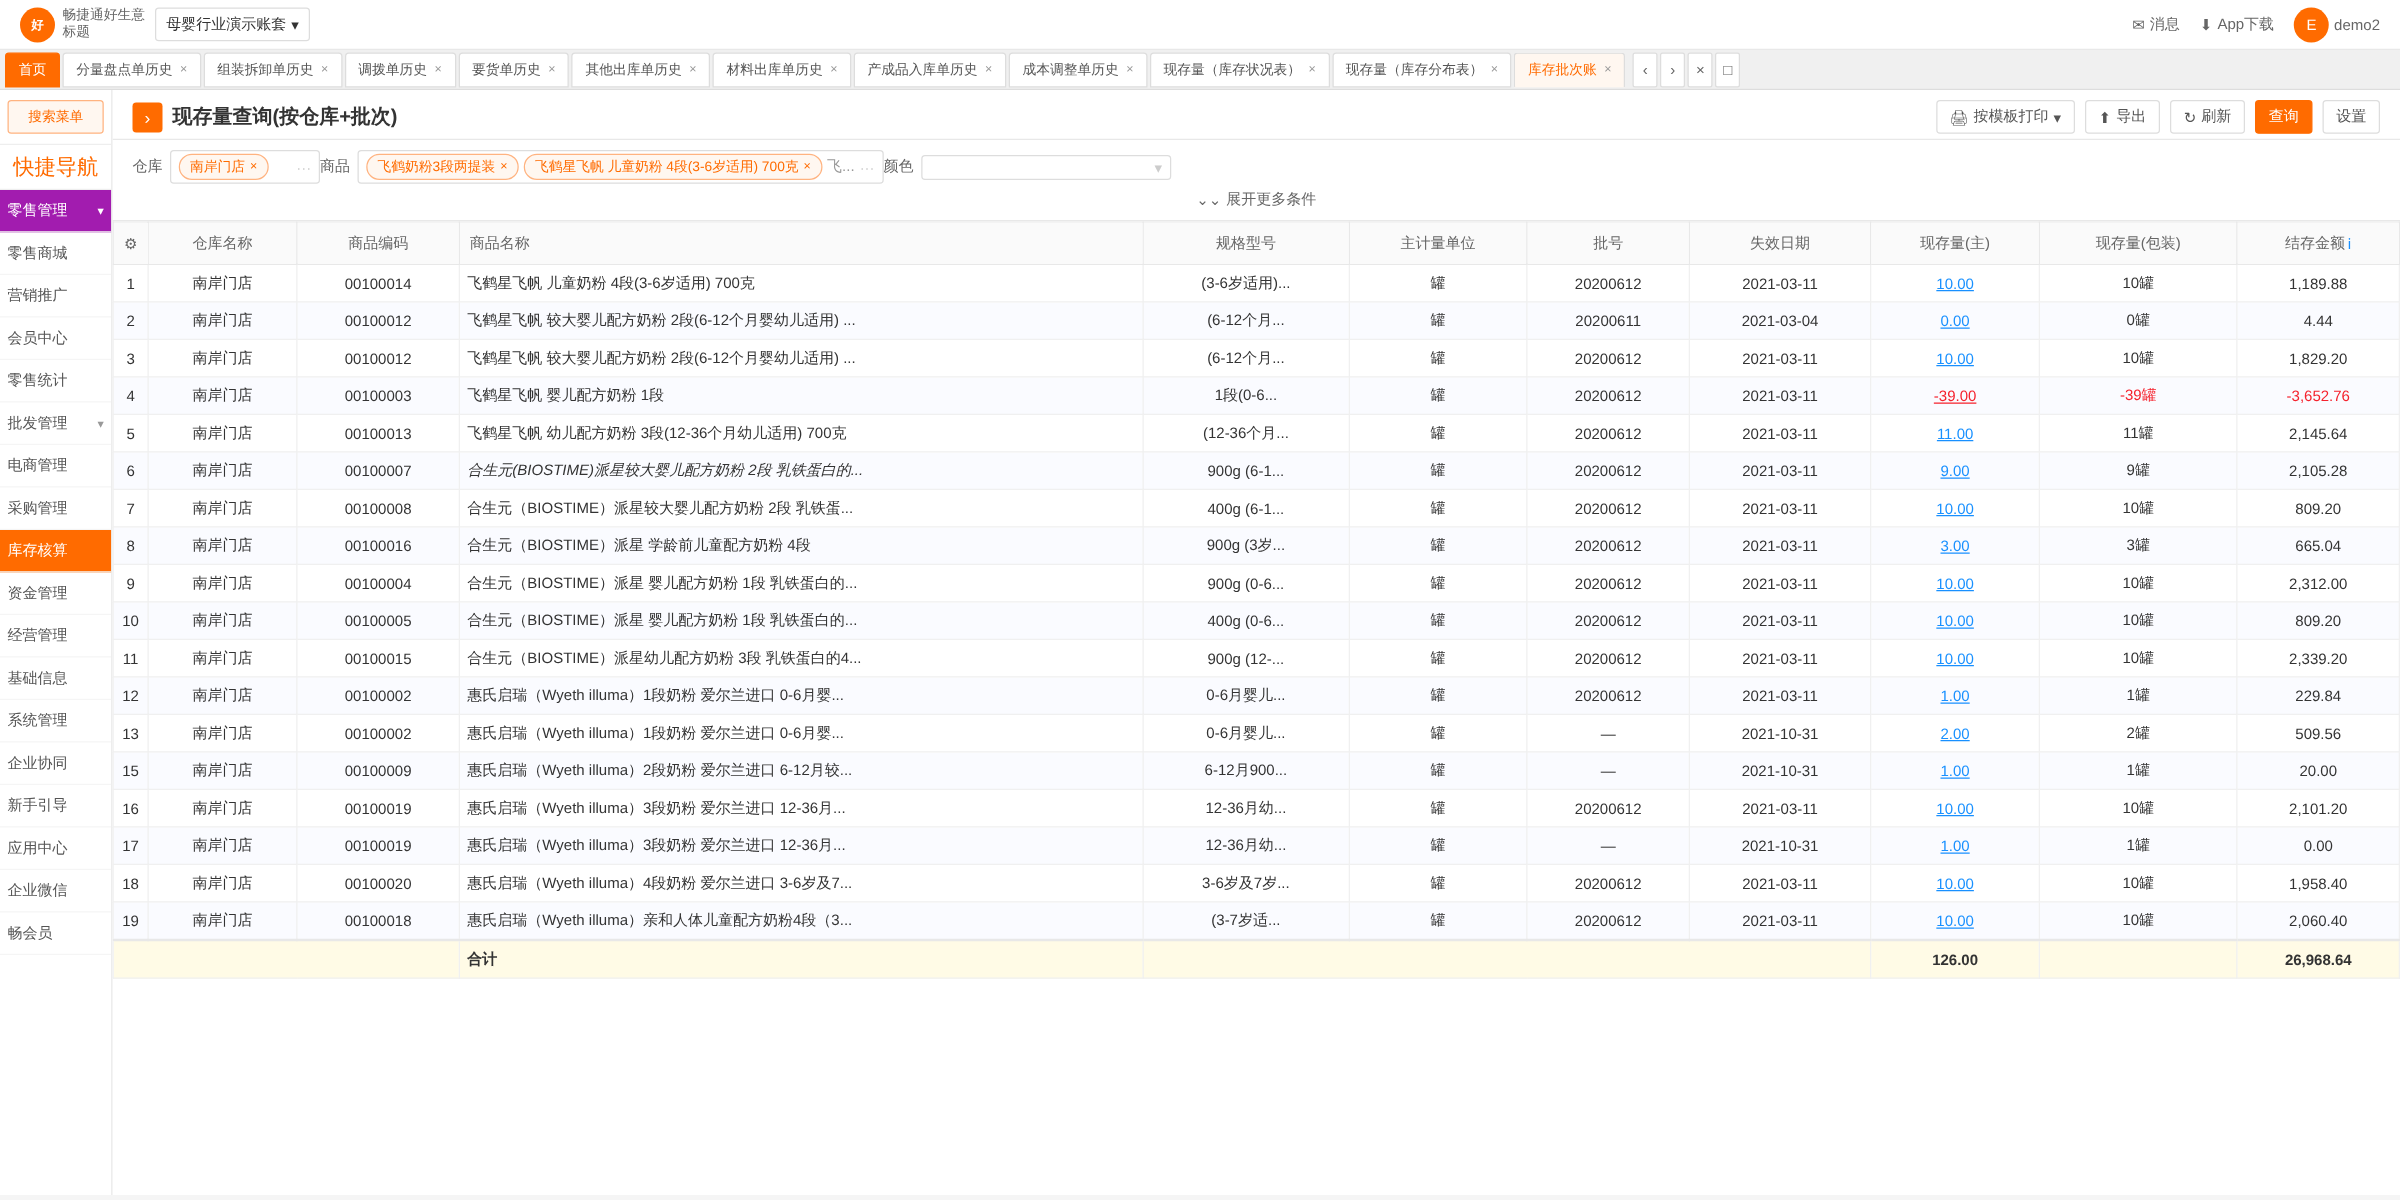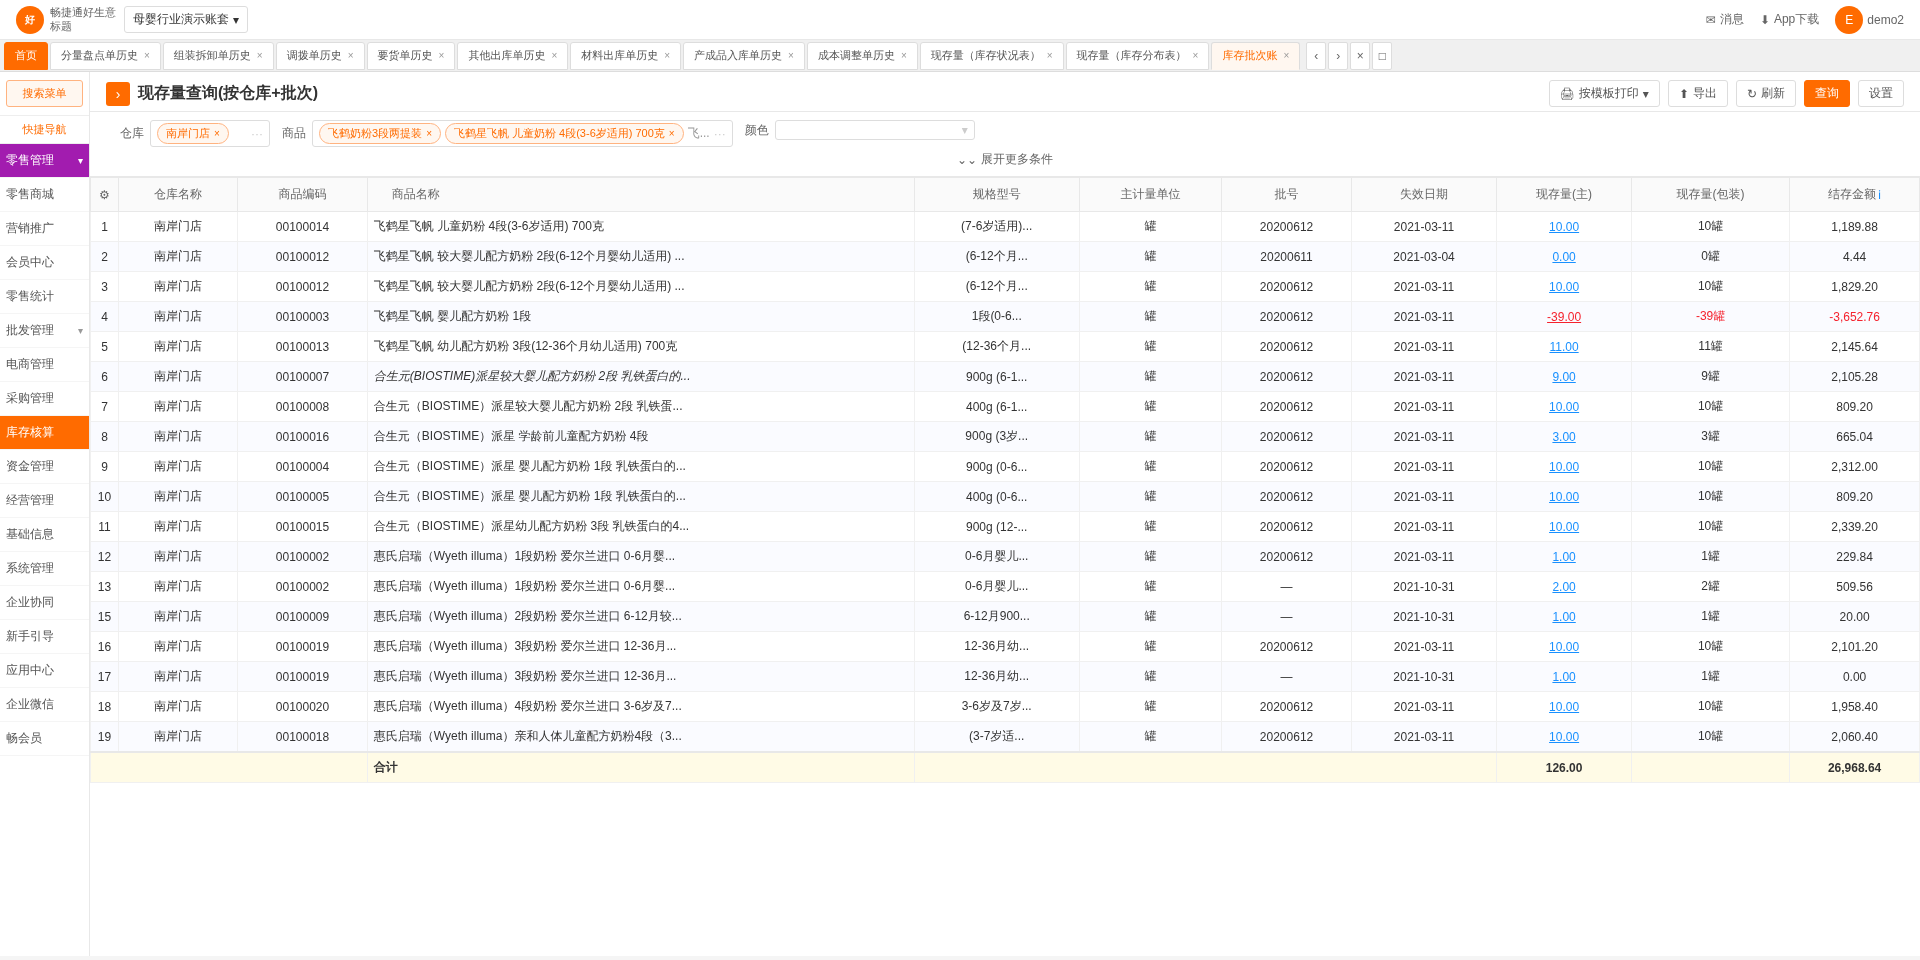--- a/index.html
+++ b/index.html
@@ -25,40 +25,40 @@
     .tab-nav-btn { width: 20px; height: 28px; display: flex; align-items: center; justify-content: center; cursor: pointer; color: #666; border: 1px solid #ddd; background: #fff; border-radius: 2px; }
 
     
     .main-layout { display: flex; height: calc(960px - 76px); }
 
     
     .sidebar { width: 90px; background: #fff; border-right: 1px solid #e8e8e8; display: flex; flex-direction: column; }
     .sidebar-search { padding: 8px 6px; border-bottom: 1px solid #eee; }
     .sidebar-search-btn { width: 100%; padding: 5px; background: #fff7f0; border: 1px solid #ffb380; border-radius: 3px; color: #ff6b00; font-size: 11px; cursor: pointer; text-align: center; }
     .sidebar-nav-btn { padding: 6px; border-bottom: 1px solid #eee; text-align: center; }
-    .sidebar-nav-link { font-size: 11px; color: #ff6b00; cursor: pointer; }
+    .sidebar-nav-link { font-size: 17px; color: #ff6b00; cursor: pointer; }
     .sidebar-menu { flex: 1; overflow-y: auto; }
     .sidebar-menu-item { padding: 8px 6px; display: flex; align-items: center; justify-content: space-between; cursor: pointer; font-size: 12px; color: #555; border-bottom: 1px solid #f5f5f5; }
     .sidebar-menu-item.active { background: #a21caf; color: #fff; gap: 16px; }
     .sidebar-menu-item.active .menu-arrow { color: #fff; }
     .menu-arrow { font-size: 10px; color: #999; }
 
     
     .content-area { flex: 1; display: flex; flex-direction: column; overflow: hidden; }
 
     
     .page-header { background: #fff; padding: 8px 16px 4px; border-bottom: 1px solid #e8e8e8; display: flex; align-items: center; justify-content: space-between; }
     .page-title { font-size: 16px; font-weight: bold; color: #333; }
     .page-actions { display: flex; align-items: center; gap: 8px; }
     .action-btn { display: flex; align-items: center; gap: 4px; padding: 4px 10px; border: 1px solid #ddd; border-radius: 3px; cursor: pointer; font-size: 12px; color: #555; background: #fff; }
     .action-btn.primary { background: #ff6b00; border-color: #ff6b00; color: #fff; }
 
     
     .filter-bar { background: #fff; padding: 8px 16px; border-bottom: 1px solid #e8e8e8; }
-    .filter-row { display: flex; align-items: flex-start; gap: 12px; flex-wrap: wrap; margin-left: 14px; }
+    .filter-row { display: flex; align-items: center; flex-wrap: wrap; }
     .filter-item { display: flex; align-items: center; gap: 6px; }
     .filter-label { font-size: 12px; color: #666; white-space: nowrap; }
     .filter-tag { display: inline-flex; align-items: center; gap: 4px; padding: 2px 8px; background: #fff7f0; border: 1px solid #ffb380; border-radius: 12px; font-size: 11px; color: #ff6b00; }
     .filter-tag-close { cursor: pointer; color: #ff6b00; font-size: 10px; }
     .expand-btn { color: #666; cursor: pointer; font-size: 12px; display: inline-flex; align-items: center; gap: 4px; }
 
     
     .table-container { flex: 1; overflow-y: auto; overflow-x: hidden; background: #fff; }
     table { width: 100%; border-collapse: collapse; font-size: 12px; }
     thead tr { background: #fafafa; }
@@ -305,39 +305,39 @@
       </div>
     </div>
 
     <div class="table-container">
       <table>
         <thead>
           <tr>
             <th class="settings-col">⚙</th>
             <th>仓库名称</th>
             <th>商品编码</th>
-            <th style="min-width:250px;text-align:left;padding-left:24px;">商品名称</th>
+            <th style="min-width:250px;text-align:left;padding-left:8px;">商品名称</th>
             <th>规格型号</th>
             <th>主计量单位</th>
             <th>批号</th>
             <th>失效日期</th>
             <th>现存量(主)</th>
             <th>现存量(包装)</th>
             <th>
               <span class="th-info">结存金额<span style="color:#1890ff;cursor:pointer;">ℹ</span></span>
             </th>
           </tr>
         </thead>
         <tbody id="table-body">
         <tr>
     <td>1</td>
     <td>南岸门店</td>
     <td>00100014</td>
     <td class="td-left" style="max-width:280px;overflow:hidden;text-overflow:ellipsis;white-space:nowrap;">飞鹤星飞帆 儿童奶粉 4段(3-6岁适用) 700克</td>
-    <td>(7-6岁适用)...</td>
+    <td>(3-6岁适用)...</td>
     <td>罐</td>
     <td>20200612</td>
     <td>2021-03-11</td>
     <td class="td-link">10.00</td>
     <td class="">10罐</td>
     <td class="">1,189.88</td>
   </tr>
             <tr>
     <td>2</td>
     <td>南岸门店</td>

